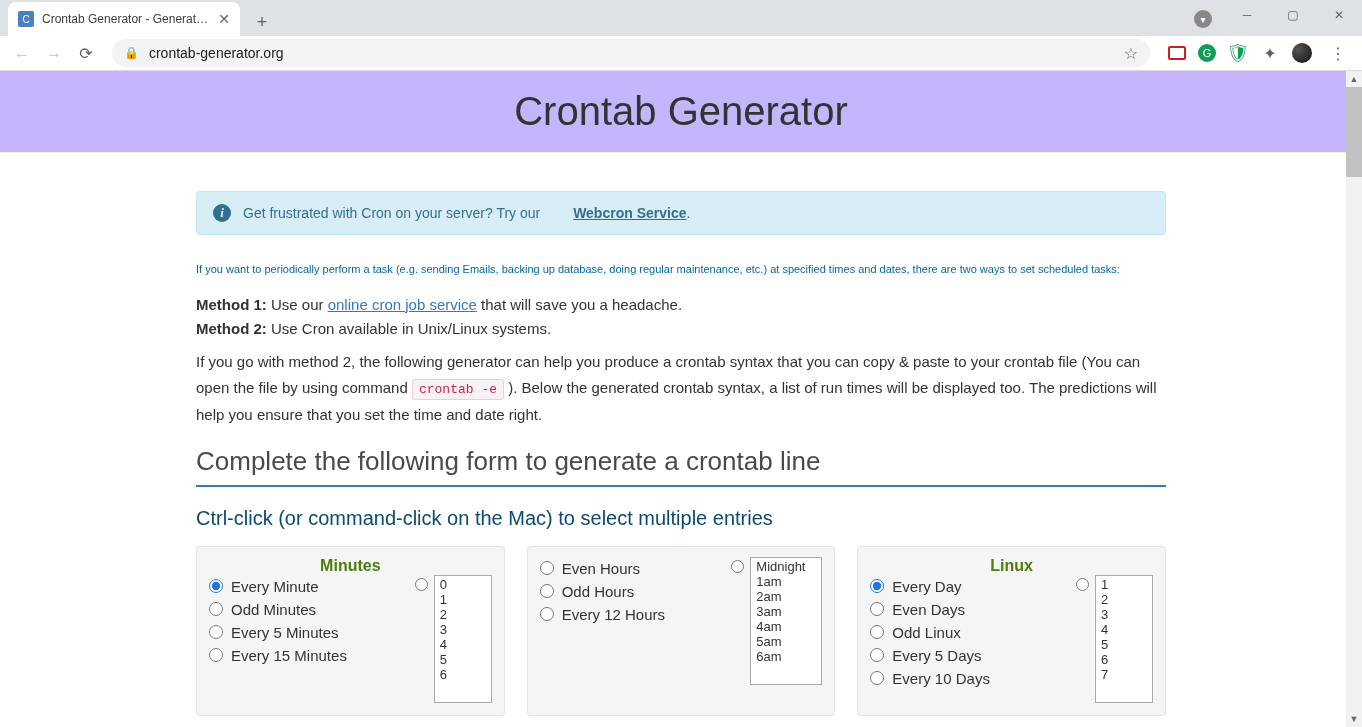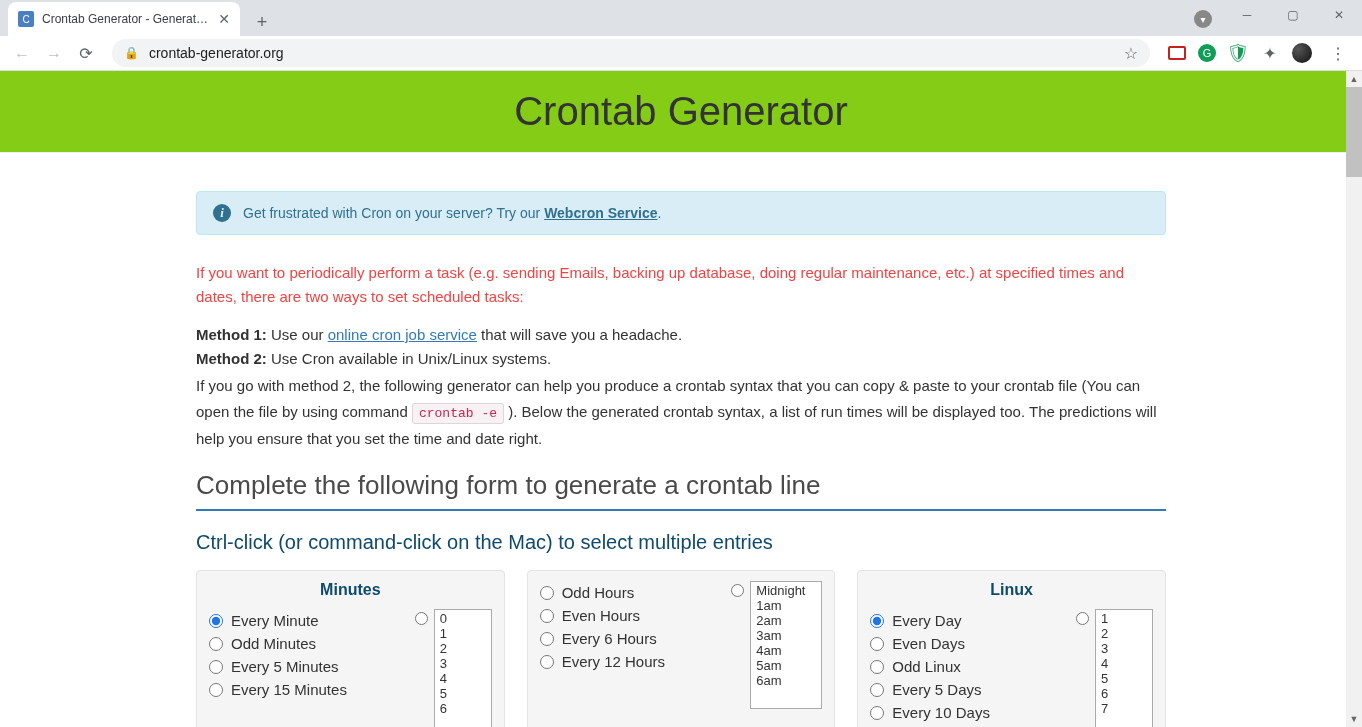--- a/index.html
+++ b/index.html
@@ -28,40 +28,40 @@
     .ext { width: 20px; height: 20px; display: flex; align-items: center; justify-content: center; }
     .ext.pdf { width: 18px; height: 14px; border: 2px solid #c5221f; border-radius: 2px; }
     .ext.green-circle { width: 18px; height: 18px; background: #0f9d58; border-radius: 50%; color: #fff; font-size: 11px; }
     .ext.shield { color: #0f9d58; font-size: 18px; }
     .ext.puzzle { color: #5f6368; font-size: 16px; }
     .ext.avatar { width: 20px; height: 20px; border-radius: 50%; background: radial-gradient(circle at 30% 30%, #555, #111); }
     .menu-dots { color: #5f6368; font-size: 16px; padding: 0 8px; cursor: pointer; }
     
     
     .page-viewport { height: 656px; overflow: hidden; position: relative; }
-    .page-title { font-size: 40px; font-weight: 400; color: #333; text-align: center; padding: 18px 0 18px 0; background:#84cc16; border-bottom:1px solid #f0f0f0;}
+    .page-title { font-size: 40px; font-weight: 400; color: #333; text-align: center; padding: 18px 0 18px 0; background:#c4b5fd; border-bottom:1px solid #f0f0f0;}
     .container { width: 970px; margin: 0 auto; padding-top: 38px; }
     
     .info-box { background: #d9edf7; border: 1px solid #bce8f1; border-radius: 4px; padding: 12px 16px; display: flex; align-items: center; gap: 12px; color: #31708f; font-size: 14px; margin-bottom: 26px; }
     .info-icon { width: 18px; height: 18px; background: #31708f; border-radius: 50%; color: #d9edf7; display: flex; align-items: center; justify-content: center; font-style: italic; font-family: Georgia, serif; font-size: 13px; font-weight:bold; flex-shrink:0;}
-    .info-box a { color: #31708f; font-weight: bold; text-decoration: underline; }
-    
-    .intro-text { font-size: 15px; color: #ef4444; line-height: 1.6; margin-bottom: 14px; margin-top: 7px; }
-    .methods { font-size: 15px; color: #333; line-height: 1.6; margin-bottom: 2px; }
+    .info-box a { color: #31708f; font-weight: bold; text-decoration: underline; margin-left: 29px; }
+    
+    .intro-text { font-size: 11px; color: #0369a1; line-height: 1.6; margin-bottom: 14px; margin-top: 7px; }
+    .methods { font-size: 15px; color: #333; line-height: 1.6; margin-bottom: 8px; }
     .methods a { color: #337ab7; text-decoration: underline; }
     .methods strong { color: #333; }
     .para2 { font-size: 15px; color: #333; line-height: 1.75; margin-bottom: 18px; }
     code.cmd { font-family: "Courier New", monospace; font-size: 13px; color: #c7254e; background: #f9f2f4; border: 1px solid #e1d3d8; border-radius: 3px; padding: 2px 6px; }
     
     .form-heading { font-size: 26px; font-weight: 400; color: #4a4a4a; border-bottom: 2px solid #337ab7; padding-bottom: 8px; margin-bottom: 20px; }
     .hint { font-size: 20px; color: #0c4a6e; margin-bottom: 16px; }
     
     .columns { display: flex; gap: 22px; }
     .col { flex: 1; background: #f5f5f5; border: 1px solid #e3e3e3; border-radius: 4px; padding: 10px 12px 12px 12px; }
-    .col h3 { text-align: center; font-size: 16px; font-weight: bold; color: #0c4a6e; margin-bottom: 10px; }
+    .col h3 { text-align: center; font-size: 16px; font-weight: bold; color: #4d7c0f; }
     .col-body { display: flex; gap: 6px; align-items: flex-start; }
     .radio-group { flex: 1; }
     .radio-row { display: flex; align-items: center; gap: 8px; font-size: 15px; color: #333; padding: 3px 0; }
     .radio-row input[type=radio] { width: 14px; height: 14px; accent-color: #2374e1; cursor: pointer; }
     .picker-radio { padding-top: 2px; }
     .listbox { width: 58px; height: 128px; background: #fff; border: 1px solid #aaa; font-size: 13px; overflow-y: scroll; padding: 1px; }
     .listbox.wide { width: 72px; }
     .listbox div { padding: 0 4px; color: #333; cursor: pointer; }
     
     .vscroll { position: absolute; right: 0; top: 0; width: 16px; height: 100%; background: #f1f1f1; }
@@ -171,29 +171,25 @@
             <div>6</div>
           </div>
         </div>
       </div>
 
       <div class="col">
         <div class="col-body">
           <div class="radio-group">
             <label class="radio-row">
                 <input type="radio" name="hr" style="">
+                <span>Even Hours</span>
+              </label>
+            <label class="radio-row">
+                <input type="radio" name="hr" style="">
                 <span>Odd Hours</span>
-              </label>
-            <label class="radio-row">
-                <input type="radio" name="hr" style="">
-                <span>Even Hours</span>
-              </label>
-            <label class="radio-row">
-                <input type="radio" name="hr" style="">
-                <span>Every 6 Hours</span>
               </label>
             <label class="radio-row">
                 <input type="radio" name="hr" style="">
                 <span>Every 12 Hours</span>
               </label>
           </div>
           <div class="picker-radio"><input type="radio" name="hr" style=""></div>
           <div class="listbox wide">
             <div>Midnight</div>
             <div>1am</div>

